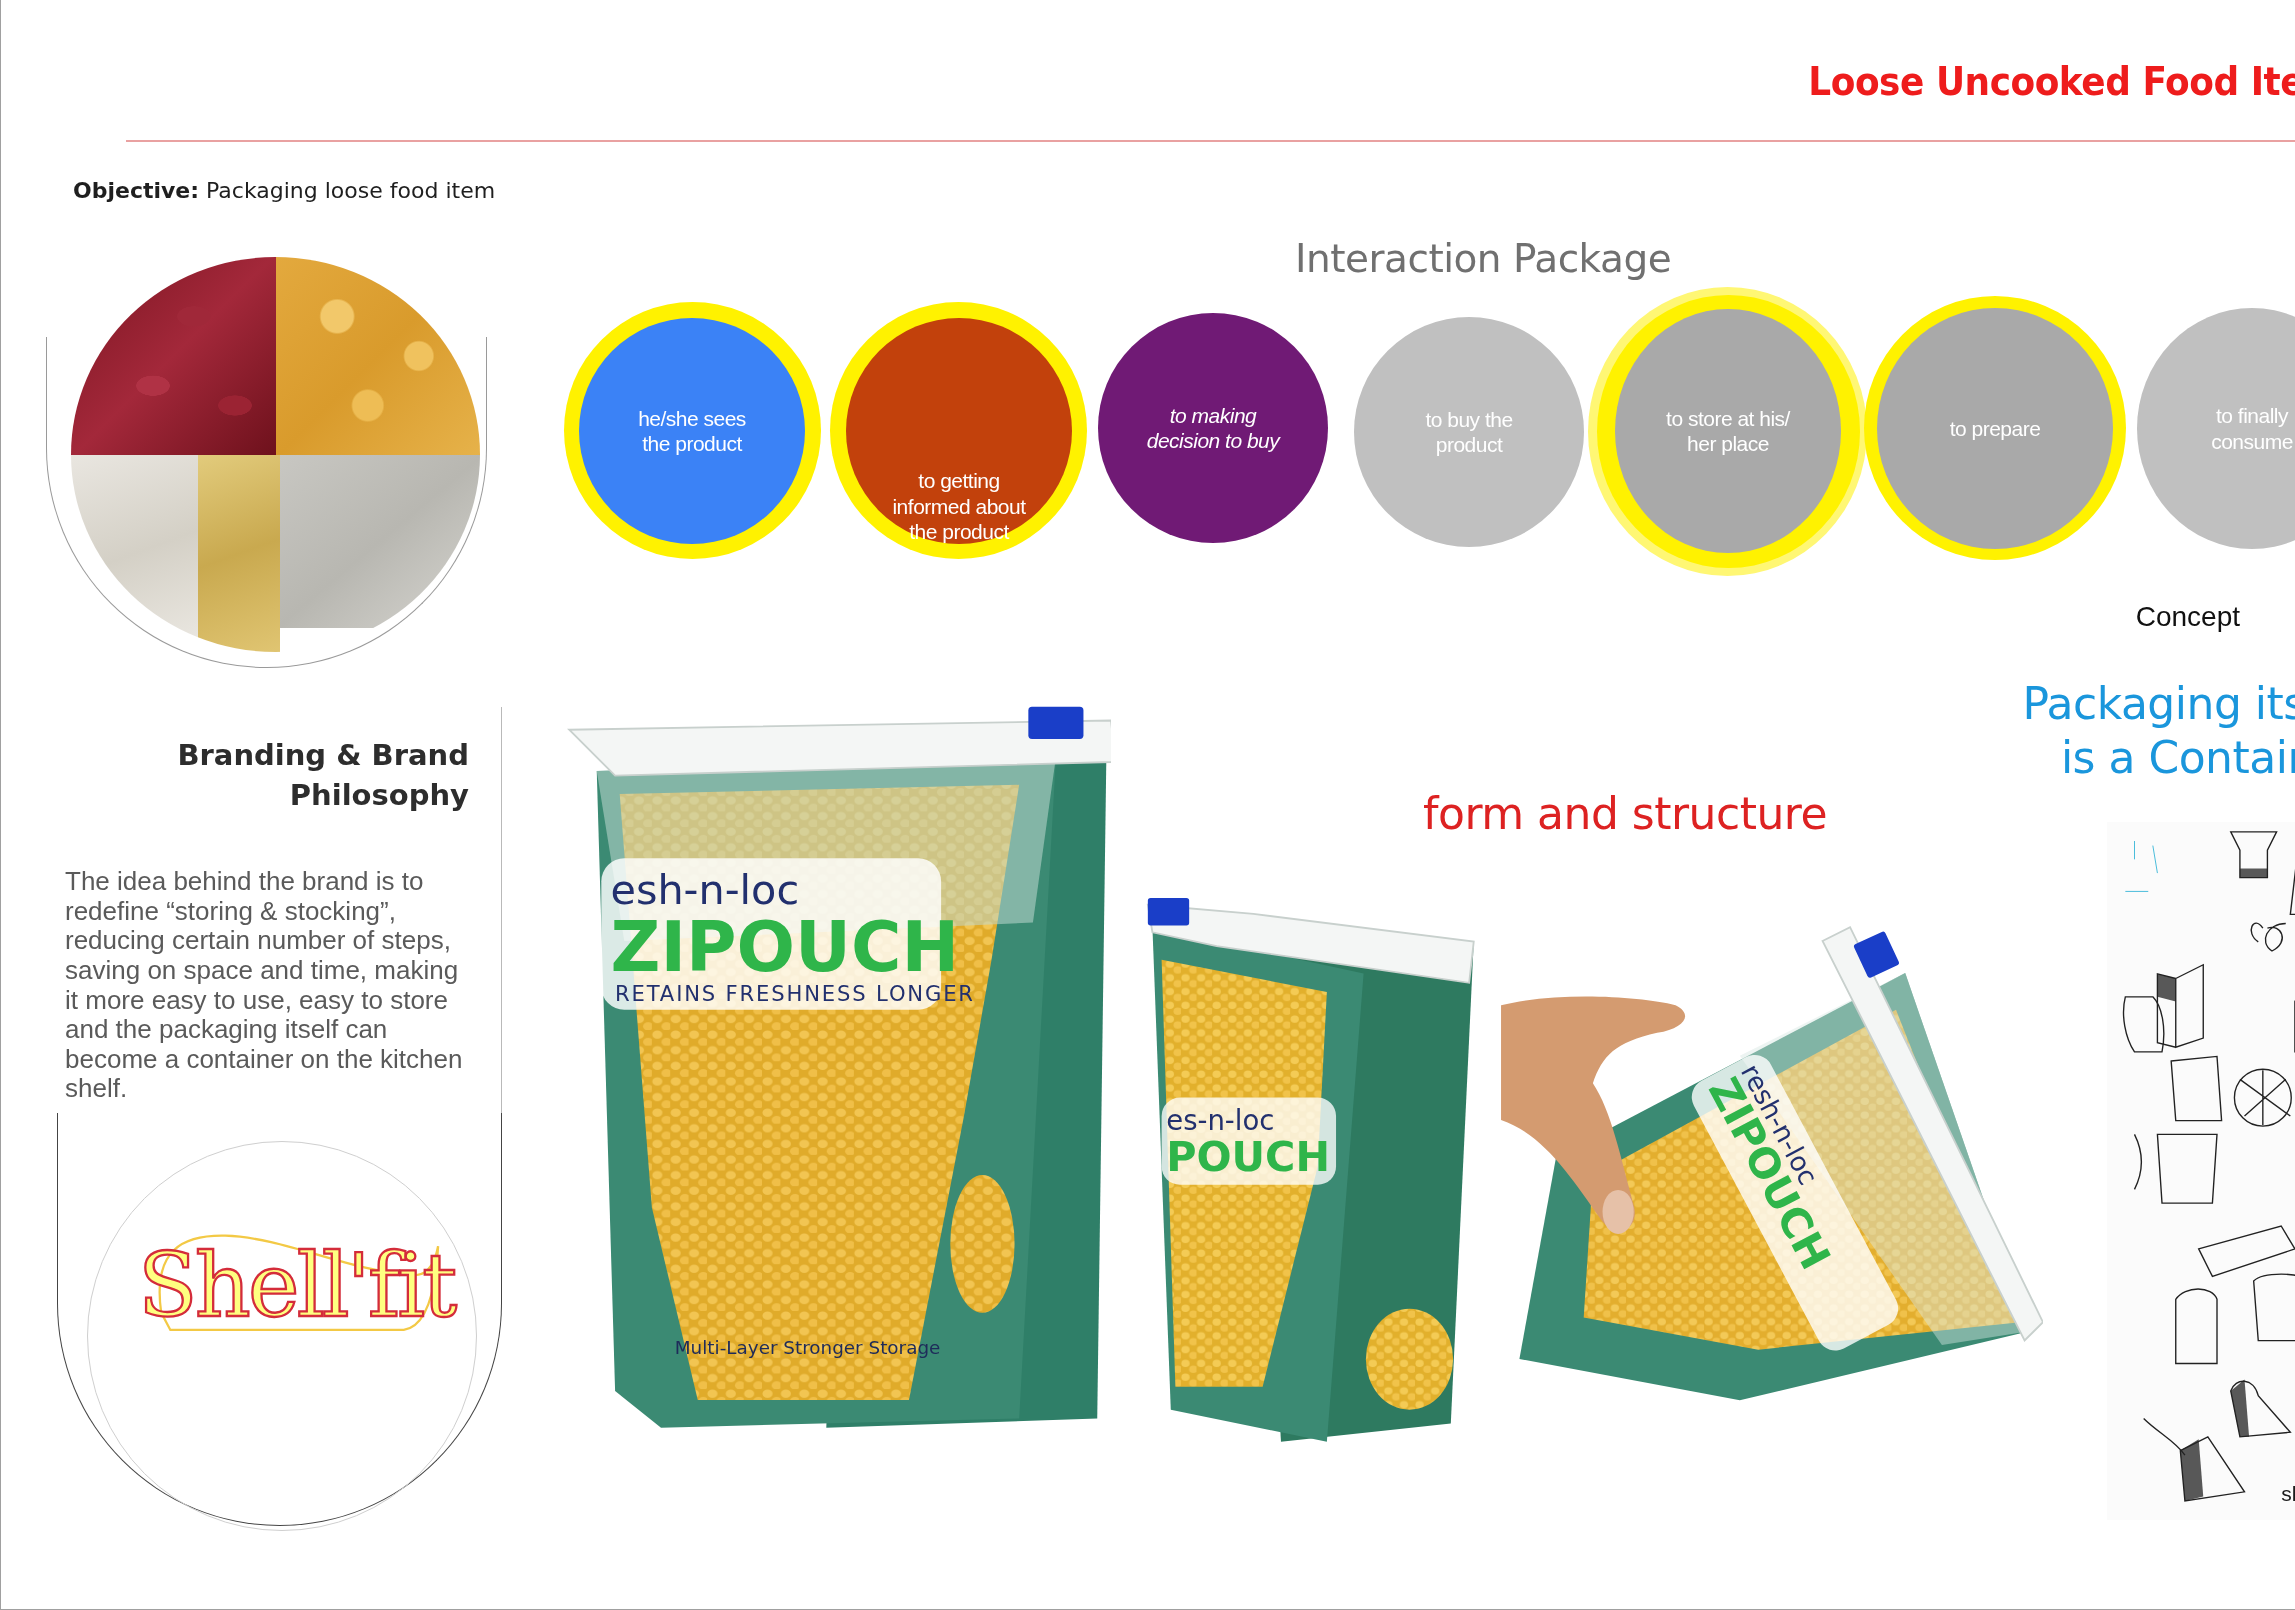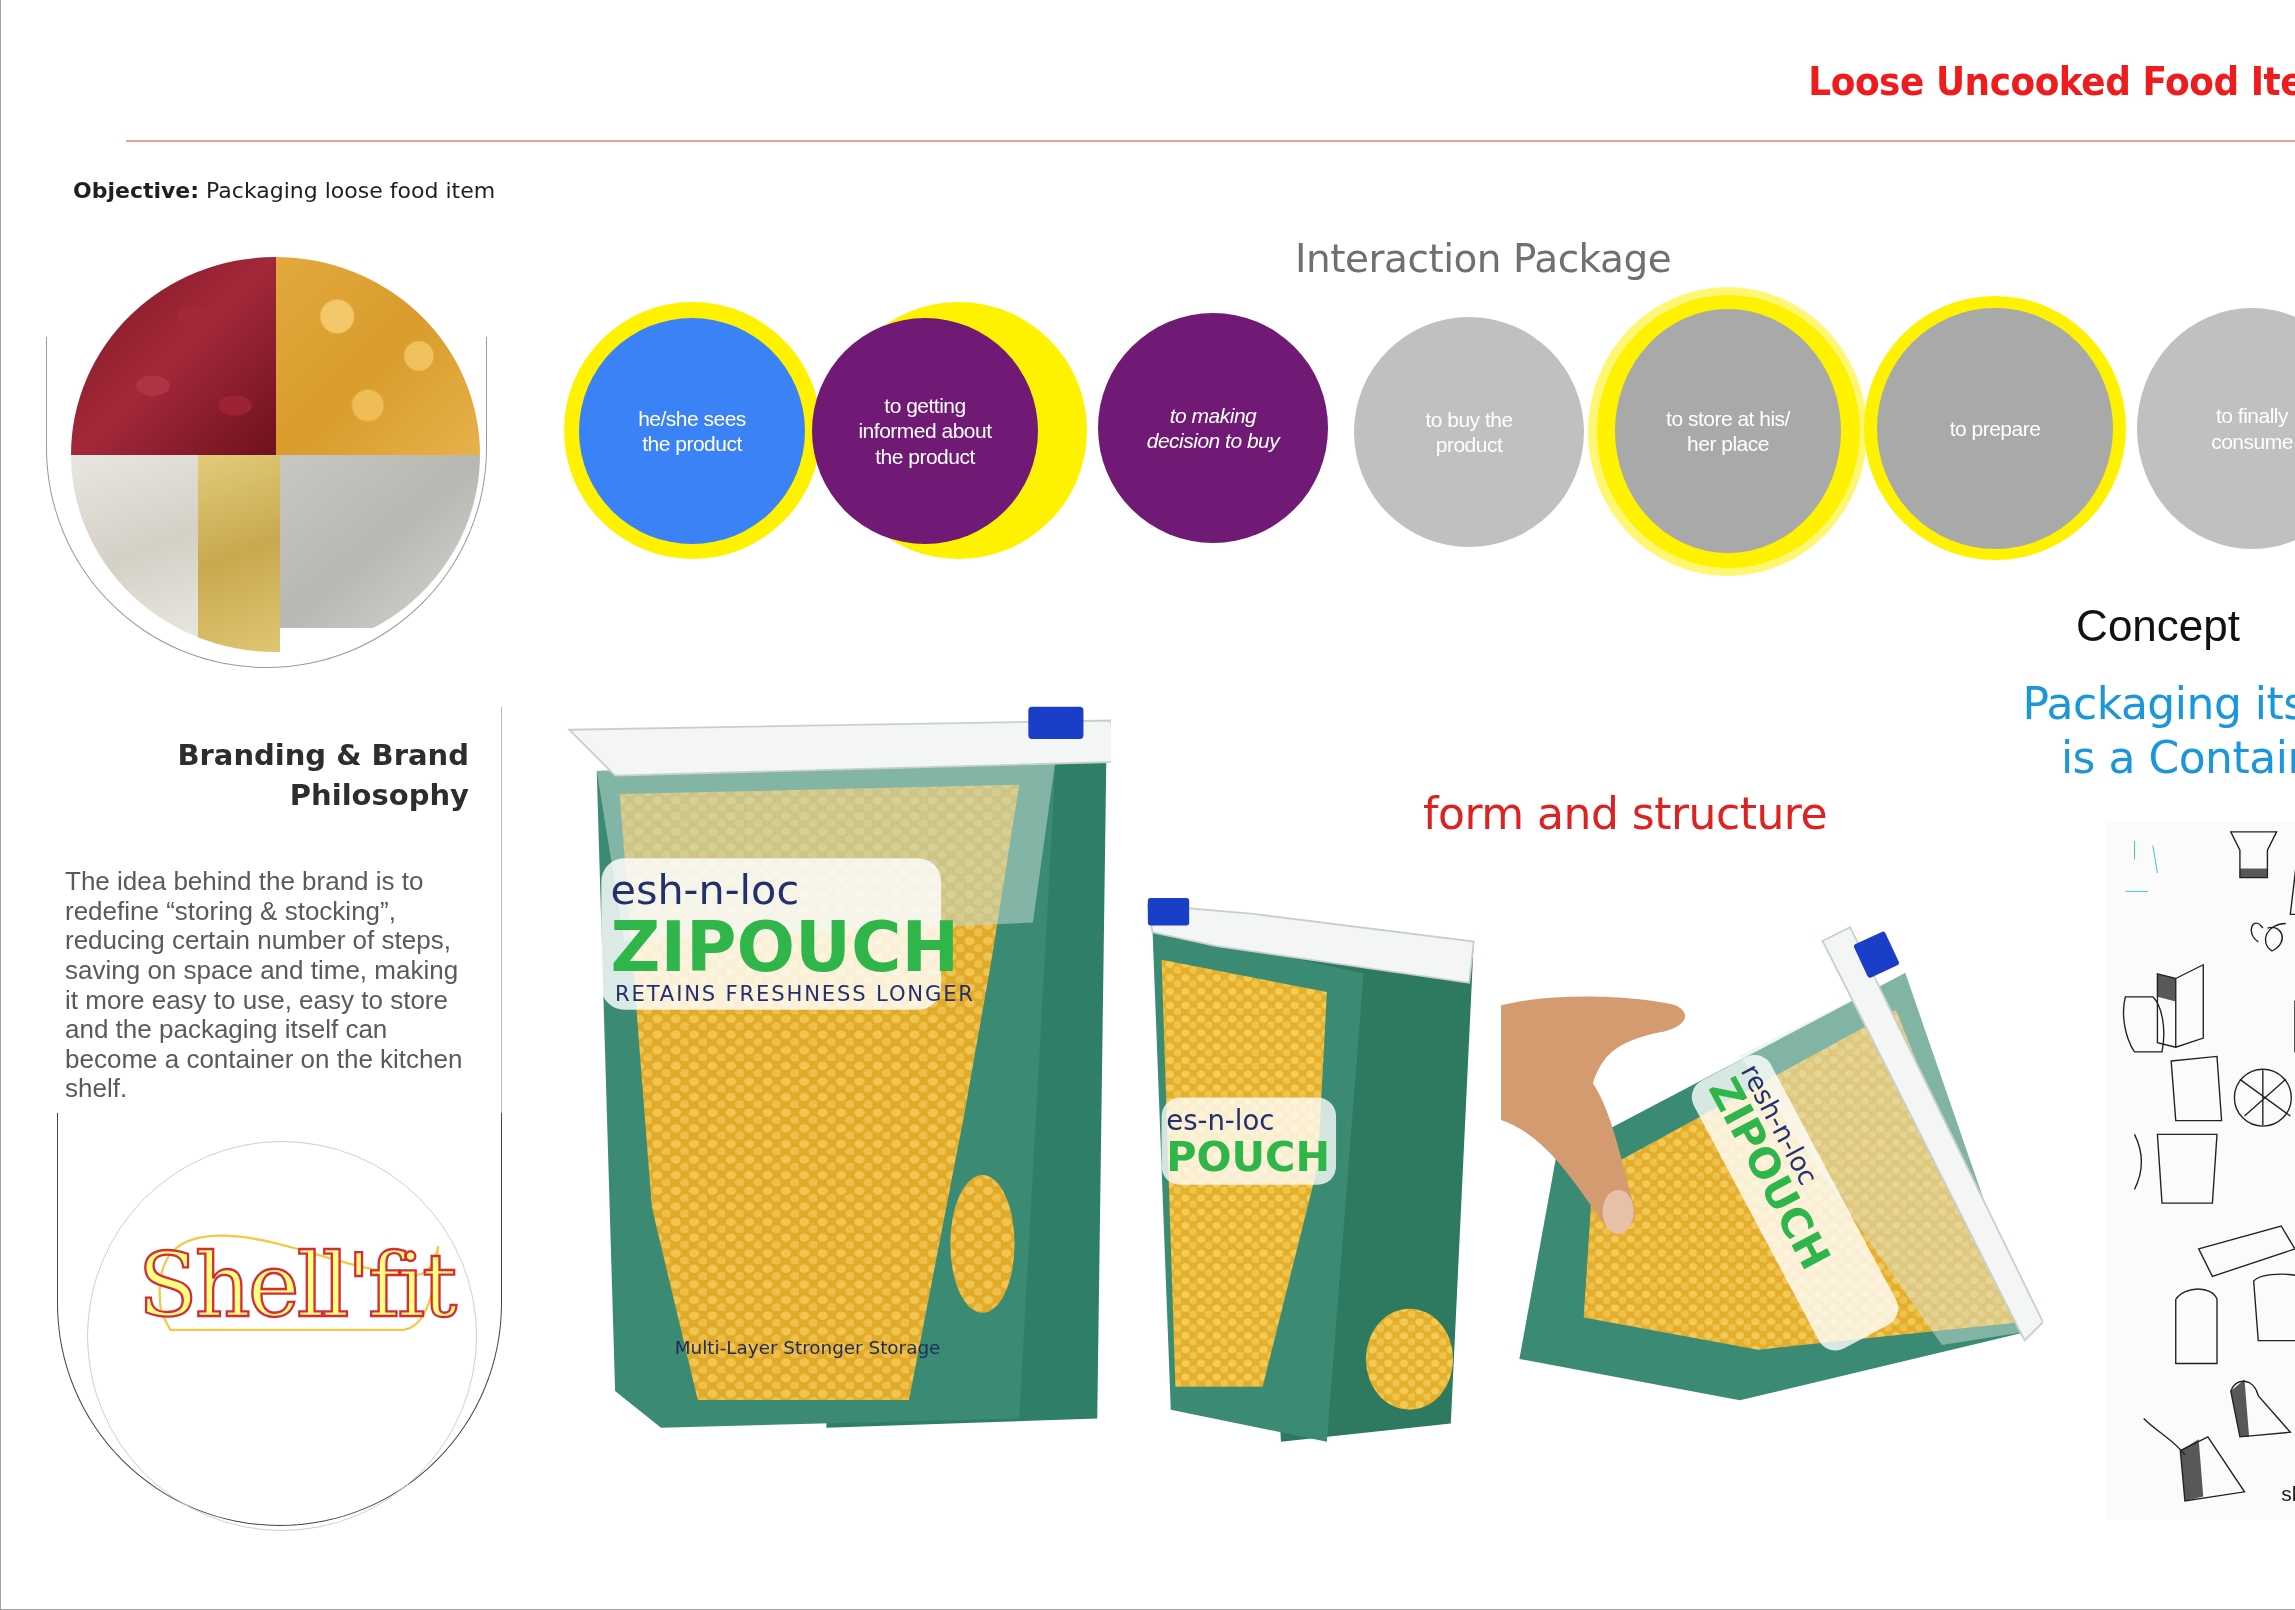--- a/index.html
+++ b/index.html
@@ -30,21 +30,21 @@
   .q-rice { left:0; top:50%; width:31%; height:50%; background:linear-gradient(160deg, #e9e6e0, #d4d0c6 50%, #ece9e3); }
   .q-brownrice { left:31%; top:50%; width:20%; height:50%; background:linear-gradient(160deg, #e2cb7c, #c9a94f 50%, #e0c572); }
   .q-sugar { left:51%; top:50%; width:49%; height:44%; background:linear-gradient(140deg, #c8c7c2, #b8b7b1 50%, #d7d6d1); }
 
   .ip-title { left:1295px; top:236px; font-size:39px; color:#707070; white-space:nowrap; font-weight:normal; letter-spacing:-0.5px; }
 
   .ip-circle { position:absolute; border-radius:50%; display:flex; align-items:center; justify-content:center; text-align:center; color:#ffffff; font-family:"Liberation Sans", sans-serif; font-size:21px; line-height:1.2; box-sizing:border-box; }
   .ip-circle span { display:block; width:138px; letter-spacing:-0.5px; }
   .ring { position:absolute; border-radius:50%; }
 
-  .concept { right:239px; top:601px; font-family:"Liberation Sans", sans-serif; font-size:44px; color:#111111; white-space:nowrap; }
+  .concept { right:239px; top:601px; font-family:"Liberation Sans", sans-serif; font-size:28px; color:#111111; white-space:nowrap; }
   .concept-sub { right:120px; top:677px; text-align:right; font-size:44px; color:#1a96dc; line-height:1.22; white-space:nowrap; letter-spacing:-0.5px; }
 
   .brand-head { right:2010px; top:735px; text-align:right; font-weight:bold; font-size:29px; color:#2d2d2d; line-height:1.38; white-space:nowrap; }
   .brand-text { right:2010px; top:867px; width:404px; text-align:left; font-family:"Liberation Sans", sans-serif; font-size:26px; color:#5a5a5a; line-height:1.14; }
   .left-vline { left:501px; top:707px; width:0.9px; height:468px; background:#b9b9b9; }
 
   .logo-outer { left:57px; top:1113px; width:445px; height:413px; border:0.9px solid #444; border-top:none; border-radius:0 0 223px 223px; box-sizing:border-box; border-left:0.7px solid #444; }
   .logo-circle { left:87px; top:1141px; width:390px; height:390px; border:0.9px solid #cfcfcf; border-radius:50%; box-sizing:border-box; }
   .logo-text { left:138px; top:1235px; font-family:"DejaVu Serif", serif; font-size:87px; color:#ffff80; -webkit-text-stroke:2.3px #d42c3a; white-space:nowrap; letter-spacing:-2.8px; }
   .logo-swoosh { left:156px; top:1221px; }
@@ -80,21 +80,21 @@
 <div class="abs ip-title">Interaction Package</div>
 
 <div>
 
   <div class="ring" style="left:564px; top:302px; width:257px; height:257px; background:#fff200;"></div>
   <div class="ip-circle" style="left:579px; top:318px; width:226px; height:226px; background:#3b82f6;">
     <span>he/she sees the product</span>
   </div>
 
   <div class="ring" style="left:830px; top:302px; width:257px; height:257px; background:#fff200;"></div>
-  <div class="ip-circle" style="left:812px; top:318px; width:226px; height:226px; background:#701a75;">
+  <div class="ip-circle" style="left:846px; top:318px; width:226px; height:226px; background:#c2410c;align-items:flex-end;">
     <span>to getting informed about the product</span>
   </div>
 
   <div class="ip-circle" style="left:1098px; top:313px; width:230px; height:230px; background:#701a75;font-style:italic;">
     <span>to making decision to buy</span>
   </div>
 
   <div class="ip-circle" style="left:1354px; top:317px; width:230px; height:230px; background:#c0c0c0;">
     <span>to buy the product</span>
   </div>

